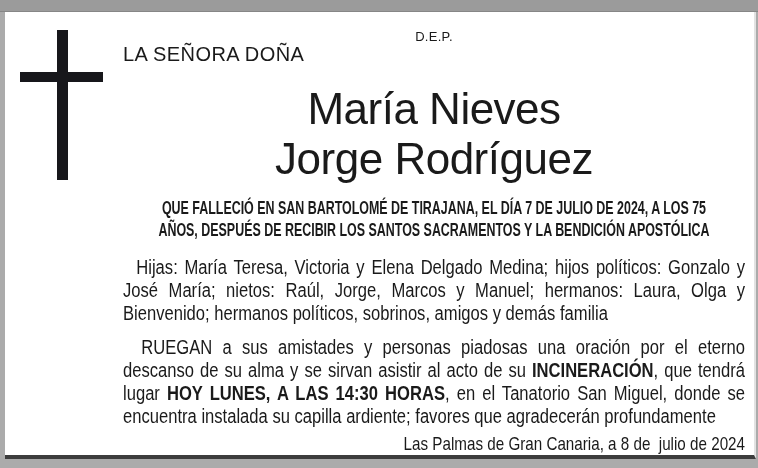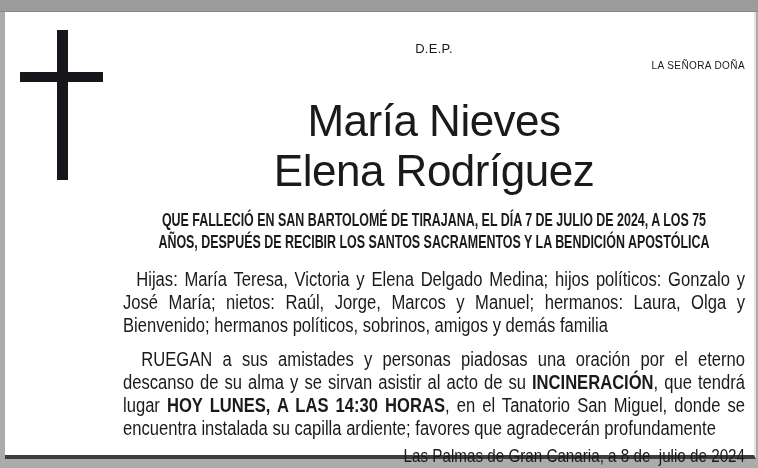--- a/index.html
+++ b/index.html
@@ -21,27 +21,27 @@
     background:#ffffff;
     border-right:2px solid #e2e2e2;
     border-bottom:4px solid #3d3d3d;
     box-sizing:border-box;
   }
   
   .cross{position:absolute;left:15px;top:18px;width:83px;height:150px;}
   .cross .vbar{position:absolute;left:37px;top:0;width:11px;height:150px;background:#17171b;}
   .cross .hbar{position:absolute;left:0;top:42px;width:83px;height:10px;background:#17171b;}
   
-  .content{position:absolute;left:118px;top:12px;width:622px;}
+  .content{position:absolute;left:118px;top:0;width:622px;}
   .dep{
     margin-top:18px;text-align:center;font-size:13px;line-height:14px;
     letter-spacing:.3px;
   }
   .honorific{
-    margin-top:2px;text-align:right;font-size:10px;line-height:16px;
+    margin-top:2px;text-align:left;font-size:20px;line-height:16px;
     letter-spacing:.4px;
   }
   .name{
     margin-top:22px;text-align:center;font-weight:normal;
     font-size:44px;line-height:50px;letter-spacing:-.5px;
   }
   
   .death{
     margin-top:14px;width:900px;transform:scaleX(0.691);transform-origin:0 0;
     text-align:center;font-weight:bold;font-size:18px;line-height:21.5px;
@@ -74,21 +74,21 @@
     </div>
 
     <div class="content">
 
       <div class="dep">D.E.P.</div>
 
       <div class="honorific">LA SEÑORA DOÑA</div>
 
       <div class="name">
         <div>María Nieves</div>
-        <div>Elena Rodríguez</div>
+        <div>Jorge Rodríguez</div>
       </div>
 
       <div class="death">
         <div>QUE FALLECIÓ EN SAN BARTOLOMÉ DE TIRAJANA, EL DÍA 7 DE JULIO DE 2024, A LOS 75</div>
         <div>AÑOS, DESPUÉS DE RECIBIR LOS SANTOS SACRAMENTOS Y LA BENDICIÓN APOSTÓLICA</div>
       </div>
 
       <div class="cond family">Hijas: María Teresa, Victoria y Elena Delgado Medina; hijos políticos: Gonzalo y José María; nietos: Raúl, Jorge, Marcos y Manuel; hermanos: Laura, Olga y Bienvenido; hermanos políticos, sobrinos, amigos y demás familia</div>
 
       <div class="cond request"><span>RUEGAN a sus amistades y personas piadosas una oración por el eterno descanso de su alma y se sirvan asistir al acto de su </span><b>INCINERACIÓN</b><span>, que tendrá lugar </span><b>HOY LUNES, A LAS 14:30 HORAS</b><span>, en el Tanatorio San Miguel, donde se encuentra instalada su capilla ardiente; favores que agradecerán profundamente</span></div>

